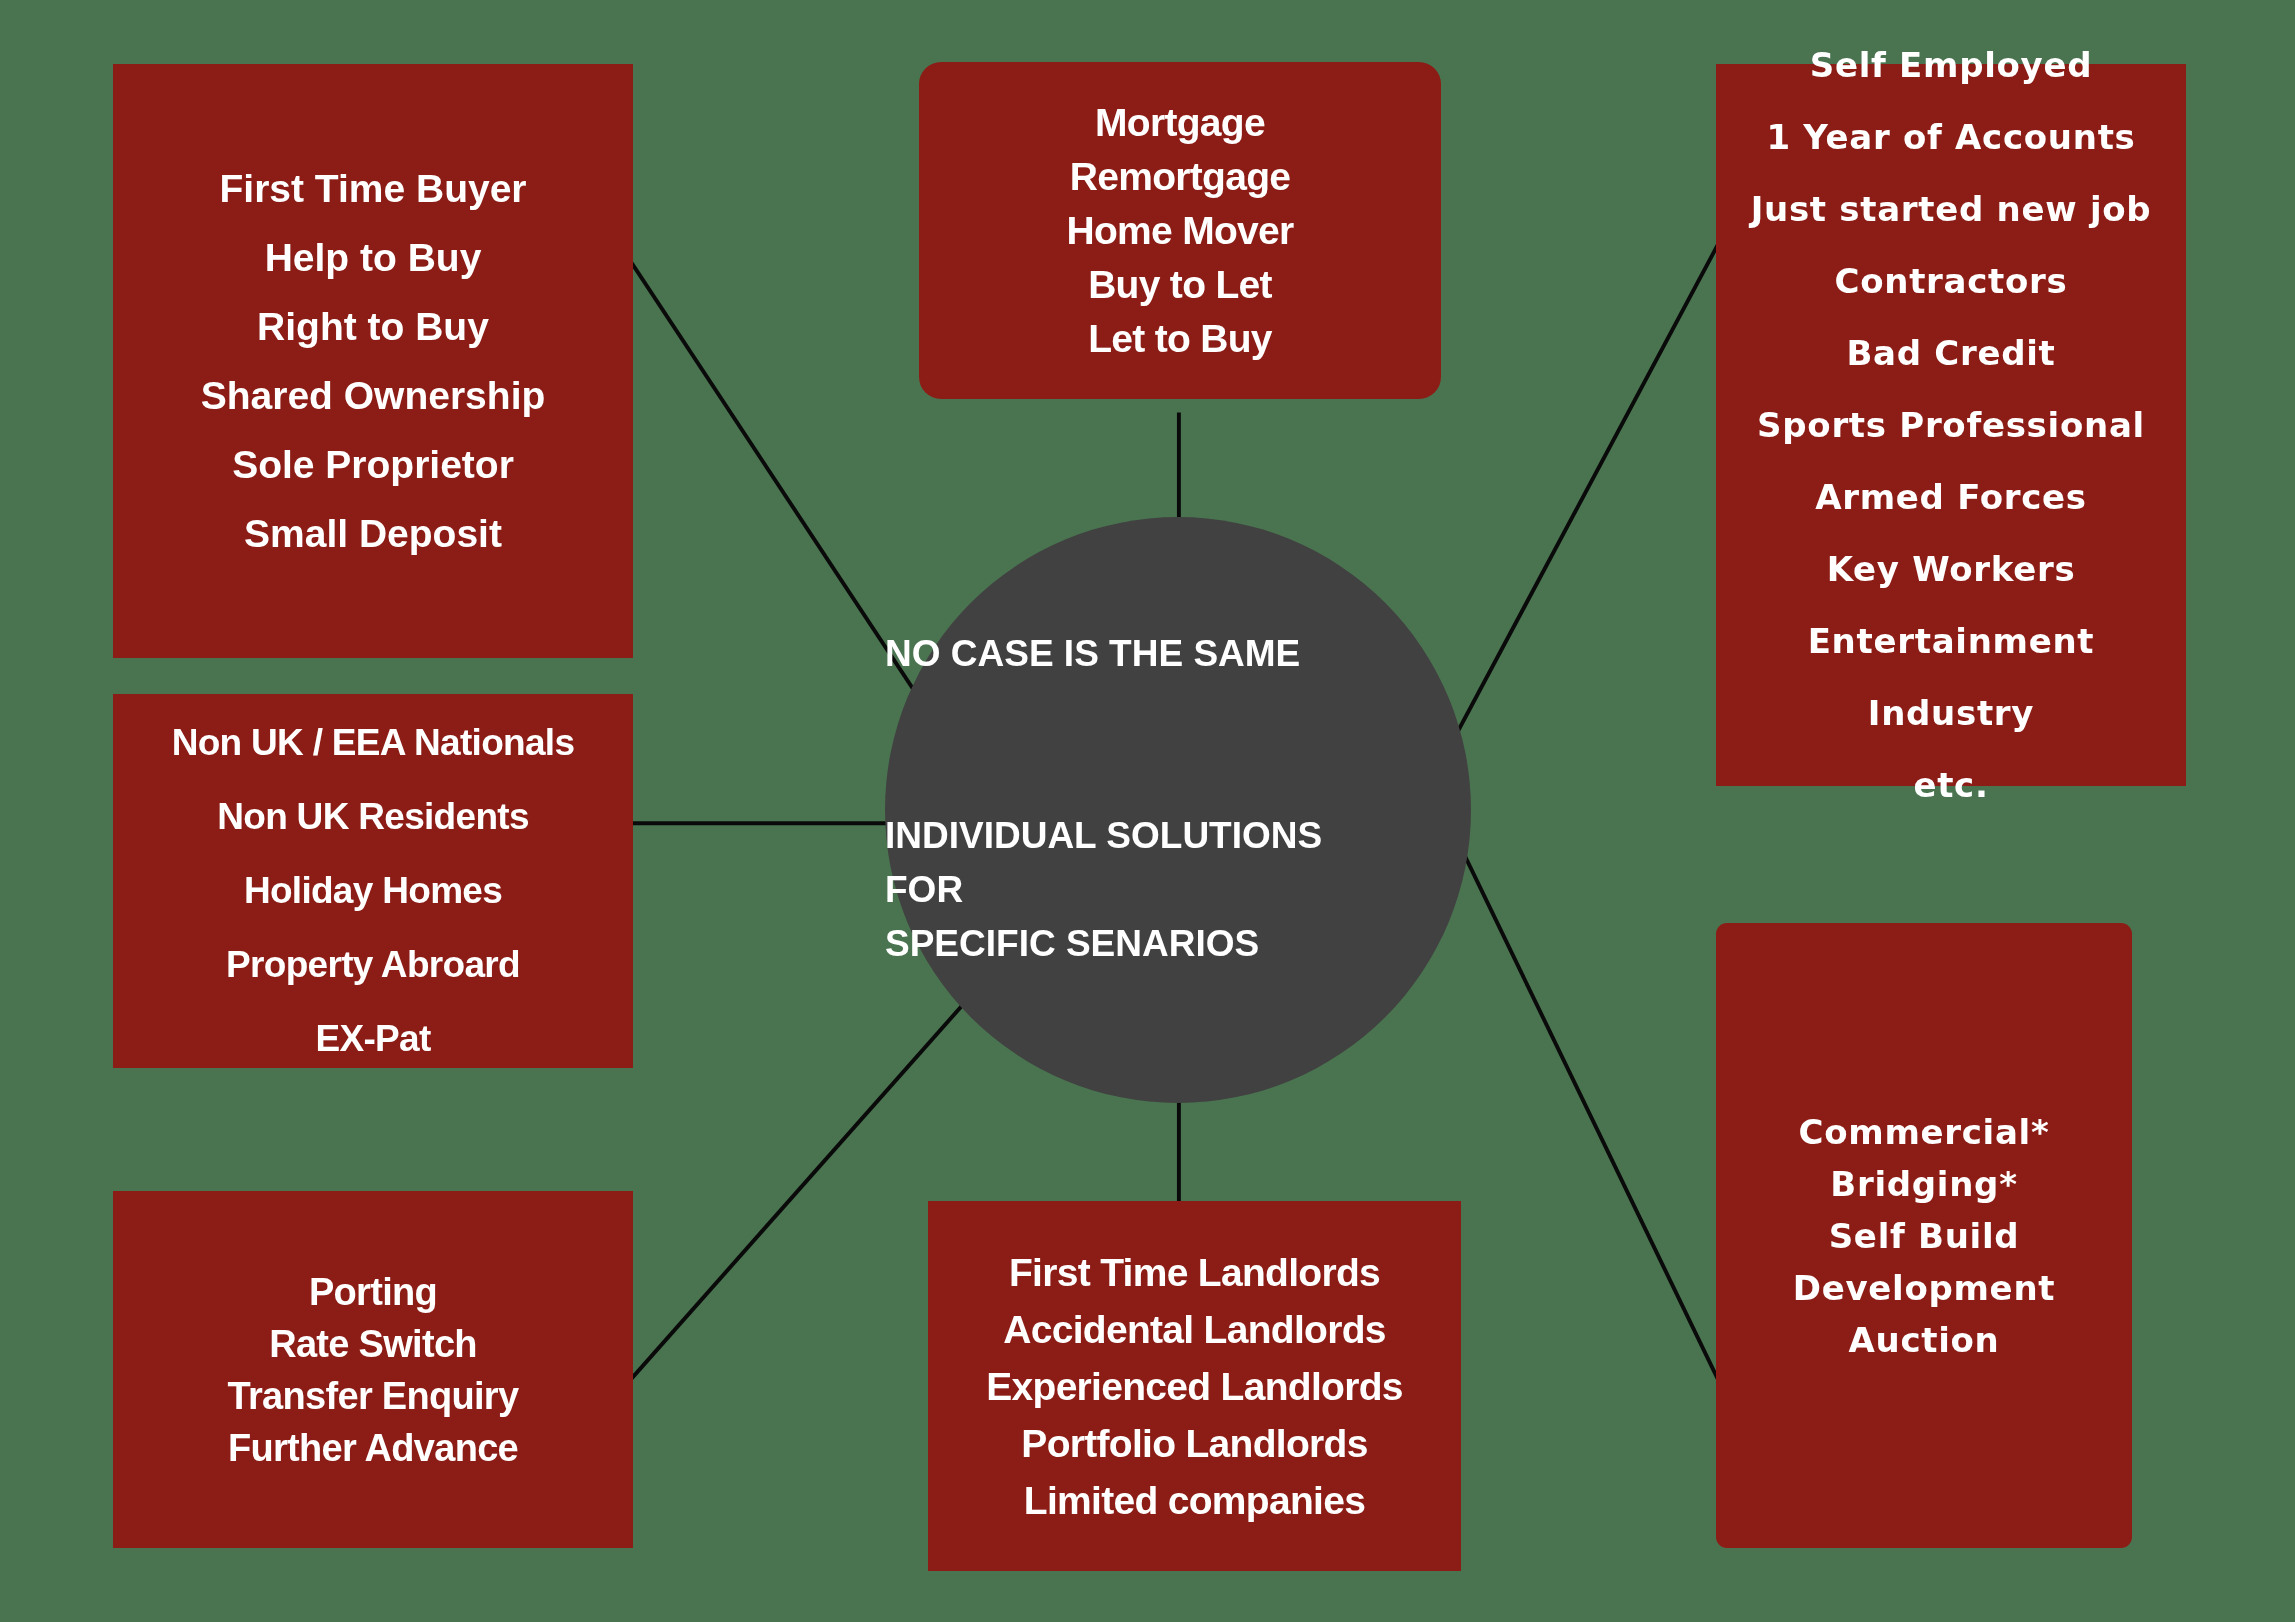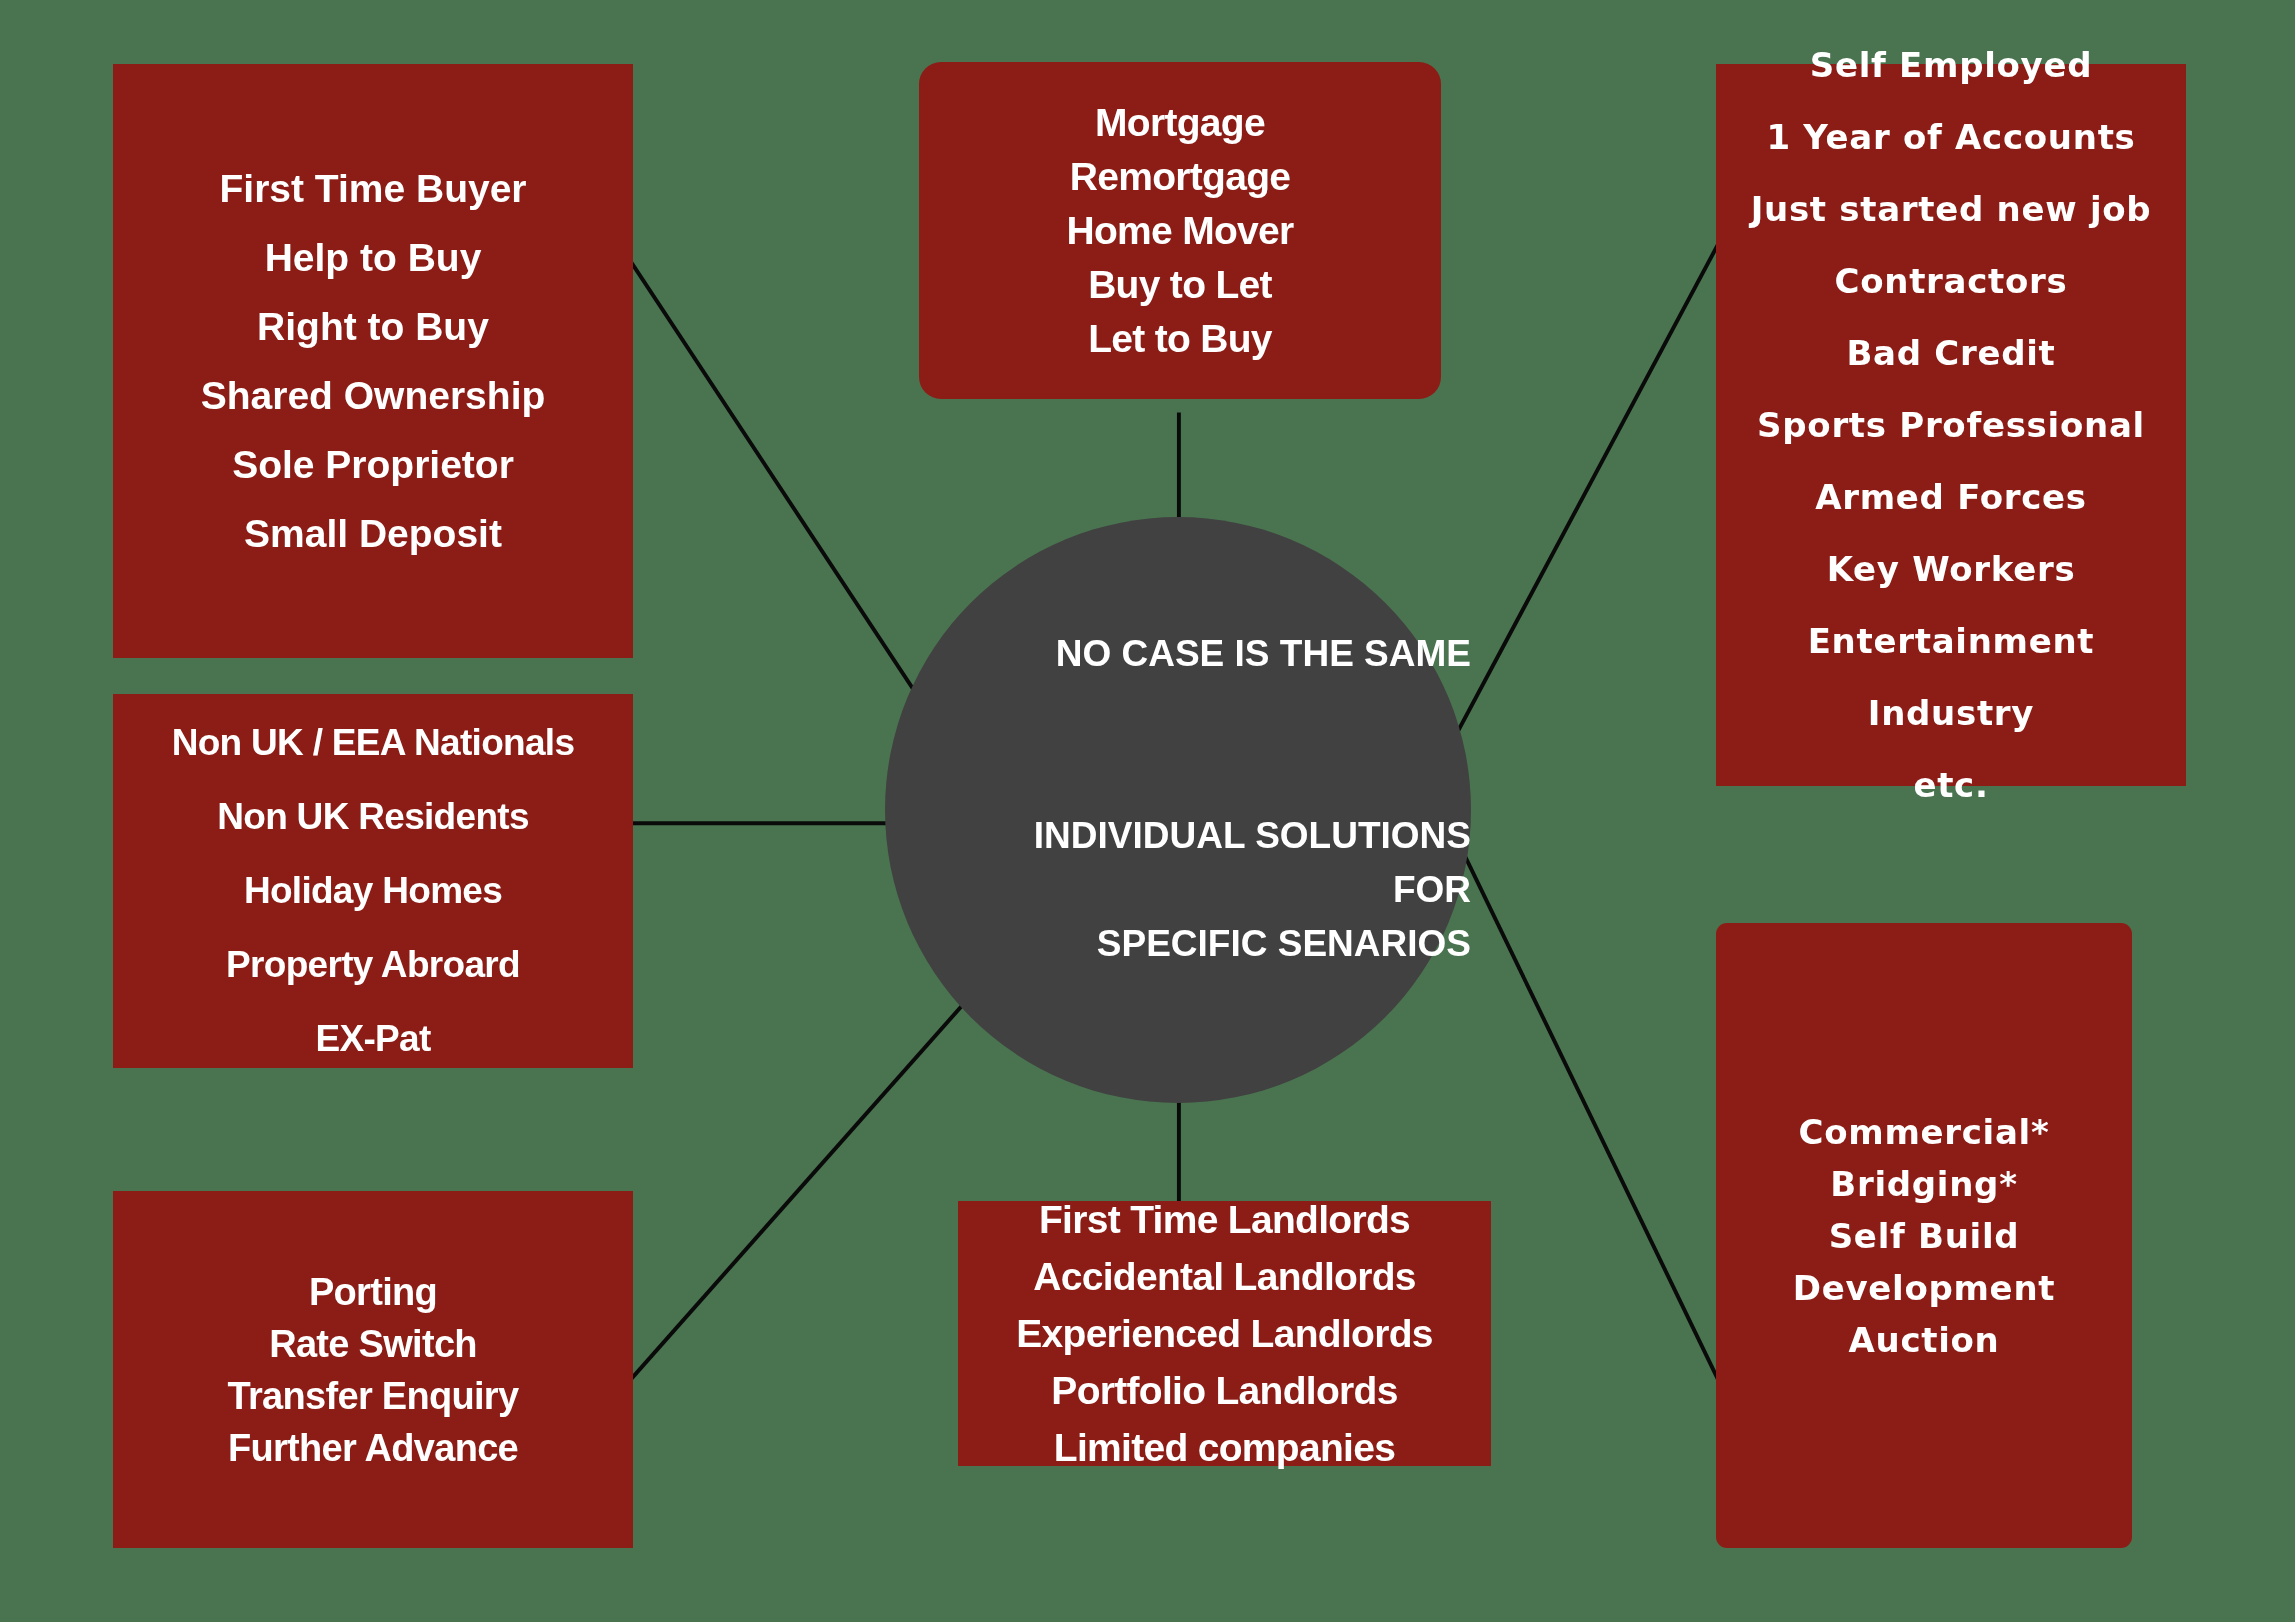--- a/index.html
+++ b/index.html
@@ -41,37 +41,37 @@
   }
   .box .ln{white-space:nowrap;}
   #box-tl{left:113px;top:64px;width:520px;height:594px;font-size:39px;}
   #box-tl .ln{line-height:69px;}
   #box-ml{left:113px;top:694px;width:520px;height:374px;font-size:37px;letter-spacing:-0.7px;}
   #box-ml .ln{line-height:54px;margin-top:20px;}
   #box-bl{left:113px;top:1191px;width:520px;height:357px;font-size:38px;letter-spacing:-0.7px;}
   #box-bl .ln{line-height:52px;}
   #box-tm{left:919px;top:62px;width:522px;height:337px;font-size:39px;letter-spacing:-0.7px;border-radius:22px;}
   #box-tm .ln{line-height:54px;}
-  #box-bm{left:958px;top:1201px;width:533px;height:265px;font-size:39px;letter-spacing:-0.7px;}
+  #box-bm{left:928px;top:1201px;width:533px;height:370px;font-size:39px;letter-spacing:-0.7px;}
   #box-bm .ln{line-height:57px;}
   #box-tr{left:1716px;top:64px;width:470px;height:722px;font-size:34px;font-family:"DejaVu Sans",sans-serif;letter-spacing:0.7px;gap:14px;}
   #box-tr .ln{line-height:58px;}
   #box-br{left:1716px;top:923px;width:416px;height:625px;font-size:34px;font-family:"DejaVu Sans",sans-serif;letter-spacing:0.7px;border-radius:11px;}
   #box-br .ln{line-height:52px;}
   #circle{
     position:absolute;
     left:885px;top:517px;
     width:586px;height:586px;
     border-radius:50%;
     background:var(--circle);
     color:var(--text);
     display:flex;
     flex-direction:column;
     justify-content:center;
-    align-items:flex-end;
+    align-items:flex-start;
     text-align:center;
     font-size:37px;
     box-sizing:border-box;
     padding-bottom:22px;
   }
   #circle .ln{line-height:54px;white-space:nowrap;}
   #circle .ln:empty{height:128px;}
 </style>
 </head>
 <body>

